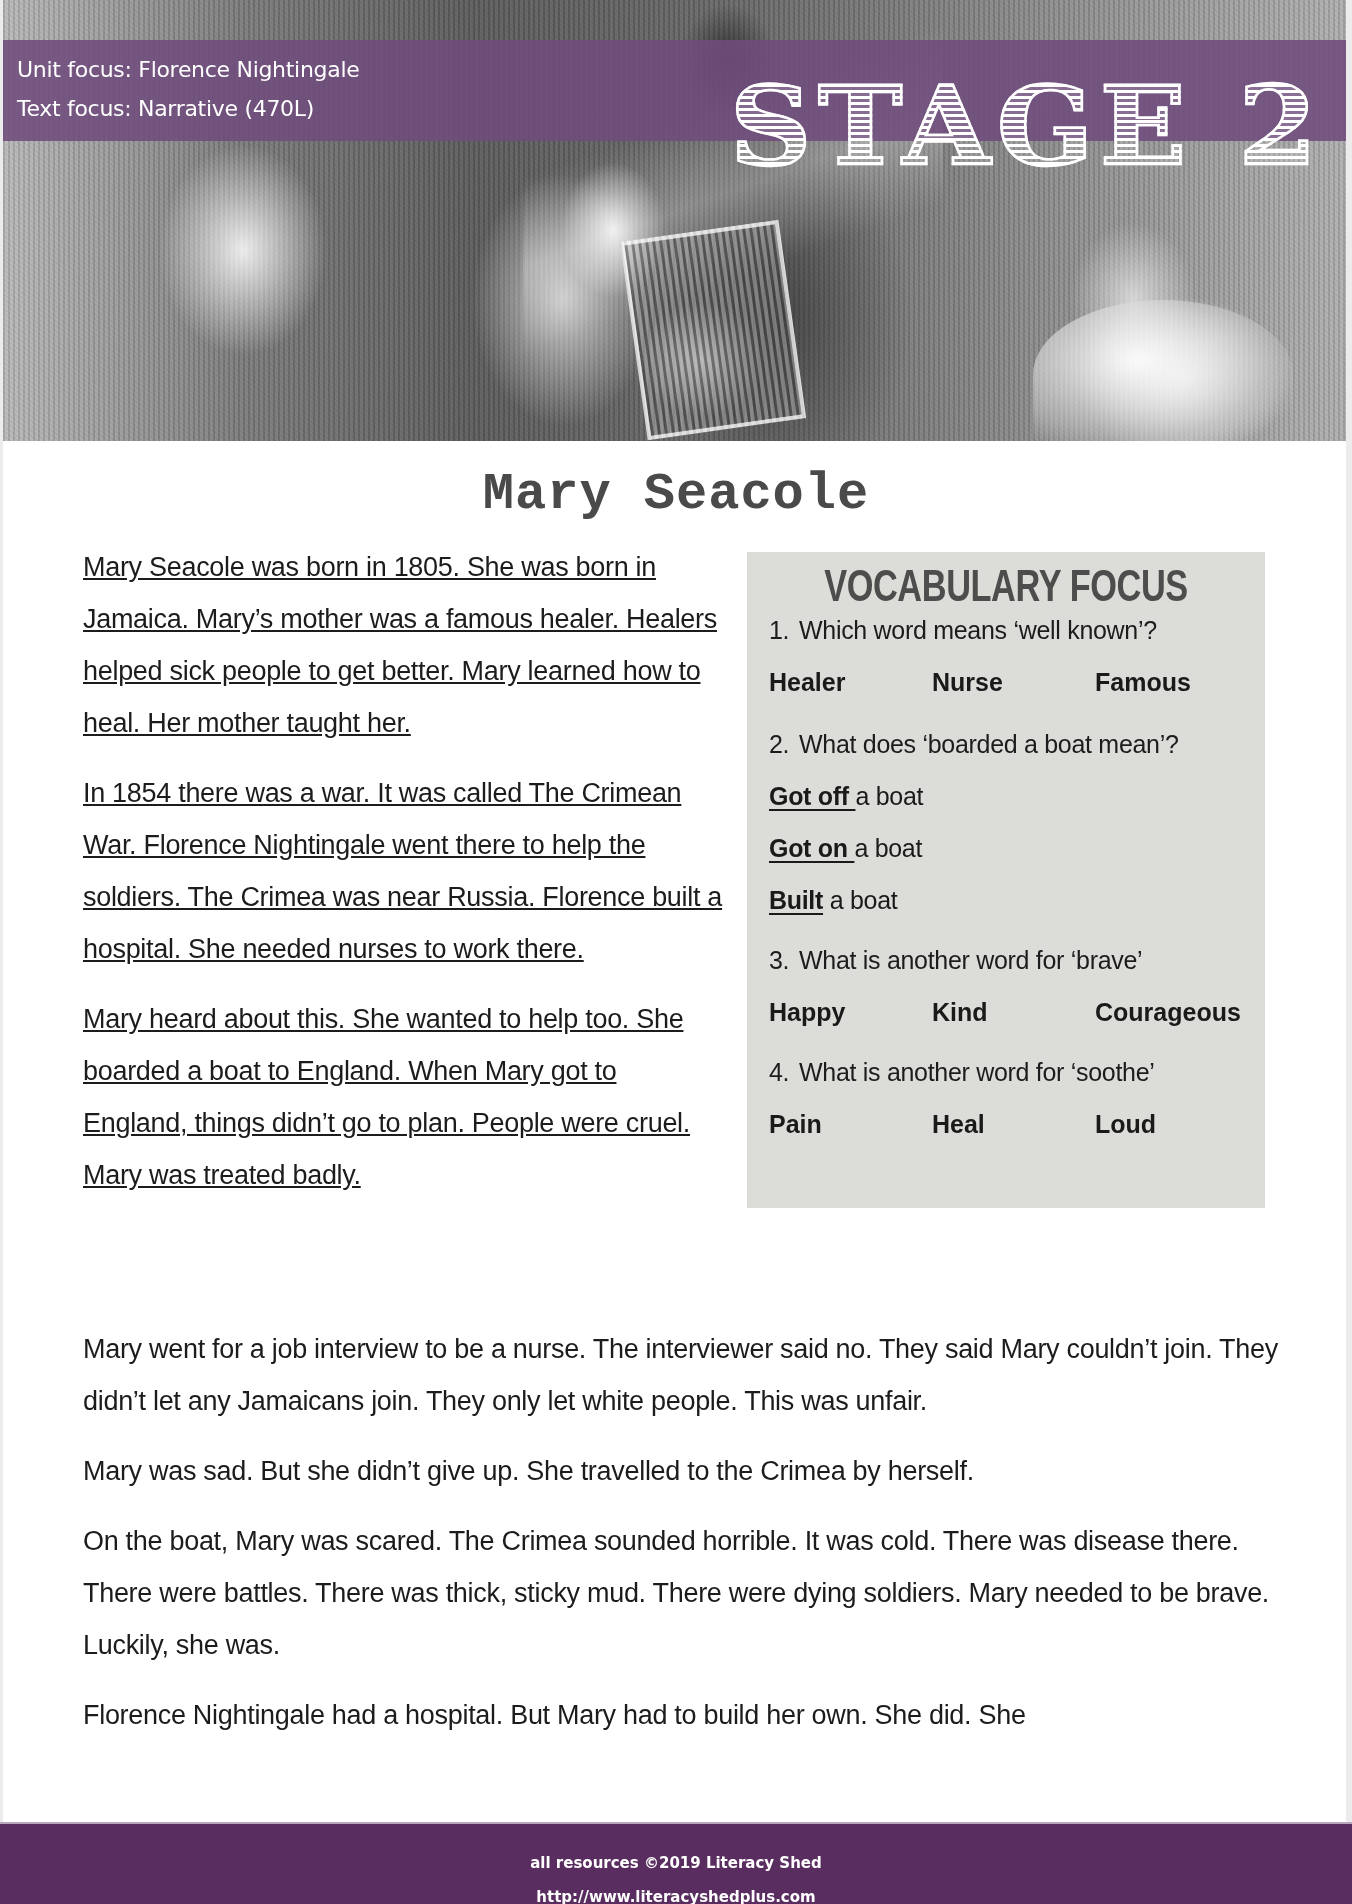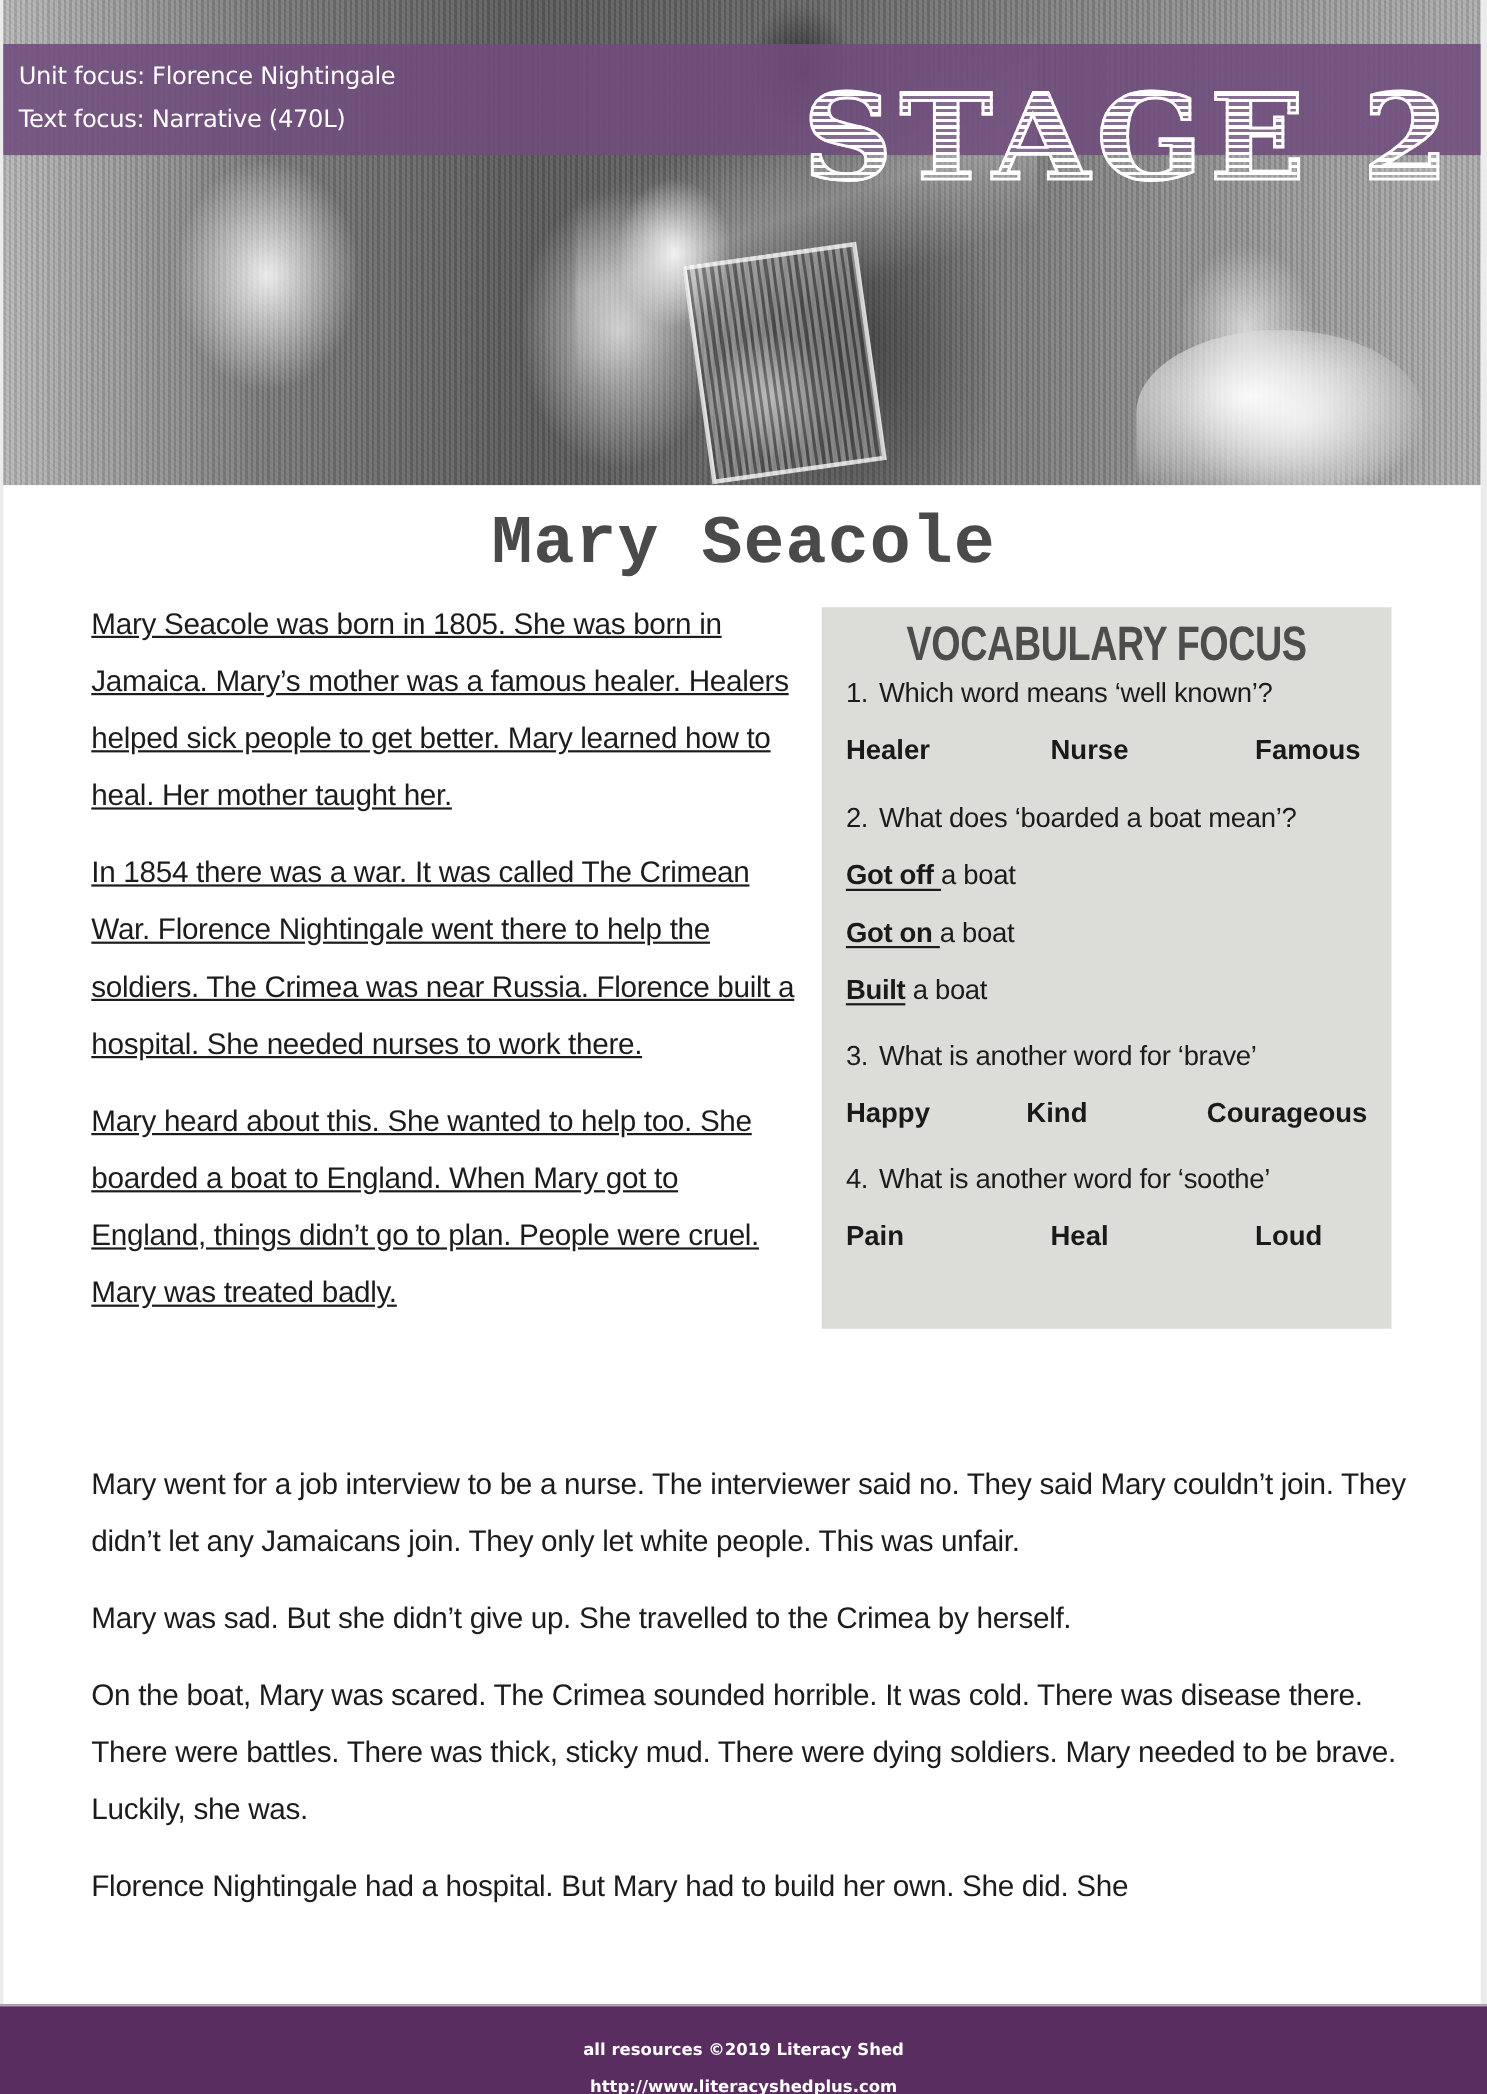--- a/index.html
+++ b/index.html
@@ -57,21 +57,21 @@
     color: transparent;
     background: repeating-linear-gradient(180deg, #ffffff 0px, #ffffff 3px, rgba(255,255,255,0.15) 3px, rgba(255,255,255,0.15) 6px);
     -webkit-background-clip: text; background-clip: text;
     -webkit-text-stroke: 2.5px #ffffff;
     transform: scaleX(1.05); transform-origin: right center;
   }
 
   .title {
     position: absolute; left: 0; top: 455px; width: 1352px; text-align: center;
     font-family: "Liberation Mono", "DejaVu Sans Mono", monospace; font-weight: bold;
-    font-size: 62px; line-height: 80px; color: #4a4a4a; letter-spacing: 1px;
+    font-size: 52px; line-height: 80px; color: #4a4a4a; letter-spacing: 1px;
   }
 
   .body-text {
     font-family: "Liberation Sans", "DejaVu Sans", sans-serif;
     font-size: 27px; line-height: 52px; color: #1c1c1c; letter-spacing: -0.3px;
   }
   .col-left {
     position: absolute; left: 83px; top: 541px; width: 640px;
   }
   .col-left p { margin-bottom: 18px; text-decoration: underline; }
@@ -90,21 +90,21 @@
     font-size: 44px; line-height: 56px; color: #4d4d4d;
     transform: scaleX(0.78); transform-origin: center;
     letter-spacing: -0.5px;
   }
   .vq {
     font-family: "Liberation Sans", "DejaVu Sans", sans-serif;
     font-size: 25px; line-height: 52px; color: #1c1c1c; letter-spacing: -0.3px;
     display: flex;
   }
   .vq .num { width: 30px; flex: none; }
-  .vq-opts { display: flex; font-size: 25px; line-height: 52px; font-weight: bold; color: #1a1a1a; gap: 23px; }
+  .vq-opts { display: flex; font-size: 25px; line-height: 52px; font-weight: bold; color: #1a1a1a; }
   .vq-opts span { display: block; }
   .vq-opts span:nth-child(1) { width: 163px; }
   .vq-opts span:nth-child(2) { width: 163px; }
   .vq-gap { height: 18px; }
   .vq-line { font-size: 25px; line-height: 52px; color: #1a1a1a; letter-spacing: -0.3px; }
   .vq-line b { text-decoration: underline; text-underline-offset: 4px; }
 
   .footer {
     position: absolute; left: 0; top: 1822px; width: 1352px; height: 82px;
     background: #5a2d60; border-top: 2px solid #b9a6bd;

